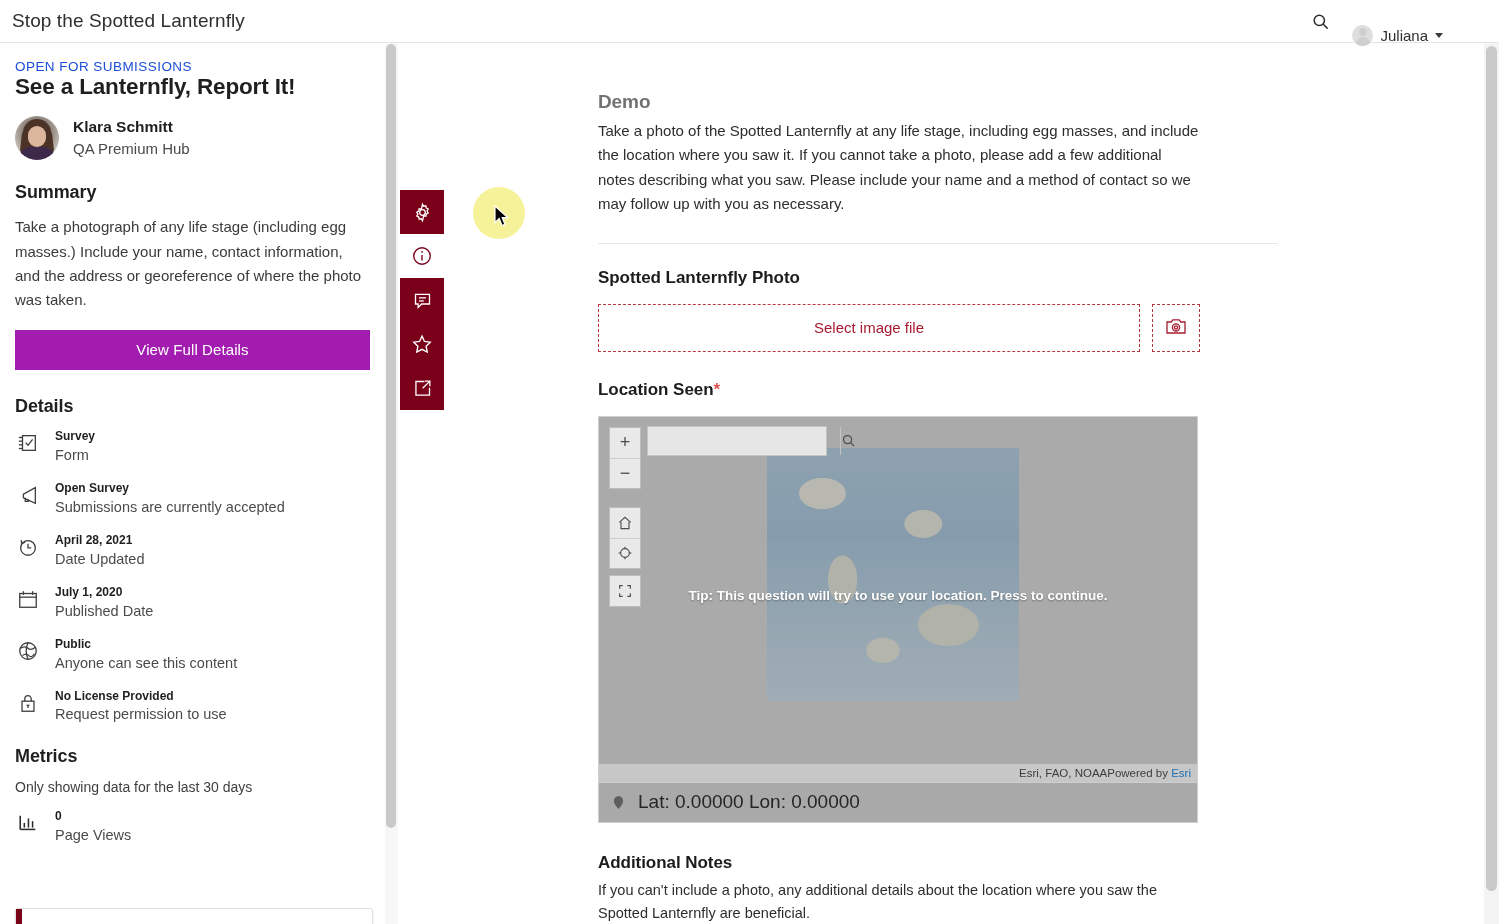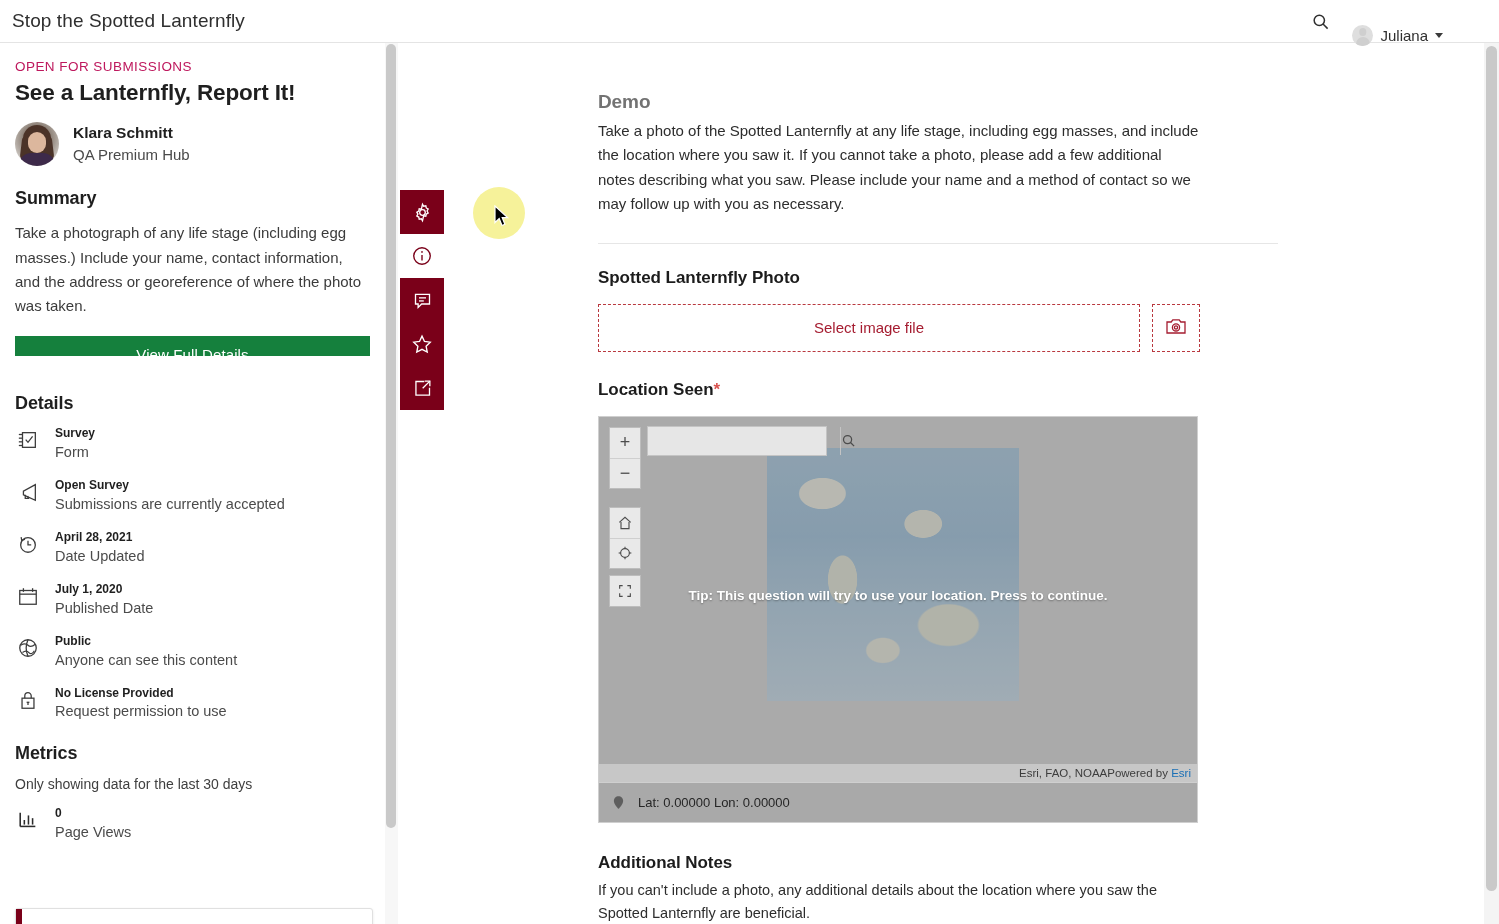--- a/index.html
+++ b/index.html
@@ -41,43 +41,43 @@
   }
   .user-name { font-size:15px; color:#2f2f2f; }
   .caret { width:0;height:0;border-left:4.5px solid transparent;border-right:4.5px solid transparent;border-top:5px solid #3a3a3a; }
 
   
   .sidebar {
     position:absolute; left:0; top:43px; width:383px; height:881px;
     background:#fff; overflow:hidden; padding: 16px 16px 0 15px;
   }
   .kicker {
-    font-size:13.5px; letter-spacing:.45px; color:#be185d; text-transform:uppercase;
-    font-weight:400; margin-bottom: 6px;
+    font-size:13.5px; letter-spacing:.45px; color:#1d4ed8; text-transform:uppercase;
+    font-weight:400; 
   }
   .item-title { font-size:22.5px; font-weight:700; color:#1f1f1f; letter-spacing:-0.15px; margin-bottom: 16px;}
   .owner { display:flex; align-items:center; gap:14px; margin-bottom: 22px;}
   .owner-photo {
     width:44px;height:44px;border-radius:50%;flex:none; overflow:hidden; position:relative;
     background: radial-gradient(circle at 50% 38%, #b9aea5 0%, #8e8278 40%, #cfcac5 75%, #e3e1df 100%);
   }
   .owner-photo .hair{position:absolute;left:8px;top:3px;width:28px;height:32px;border-radius:14px 14px 10px 10px;background:#4b3328;}
   .owner-photo .face{position:absolute;left:13px;top:10px;width:18px;height:21px;border-radius:9px 9px 9px 9px;background:#dcb79d;}
   .owner-photo .body{position:absolute;left:4px;top:31px;width:36px;height:16px;border-radius:12px 12px 0 0;background:#3d2a4a;}
   .owner-photo .hairL{position:absolute;left:6px;top:14px;width:9px;height:24px;border-radius:6px;background:#4b3328;transform:rotate(7deg);}
   .owner-photo .hairR{position:absolute;left:29px;top:14px;width:9px;height:24px;border-radius:6px;background:#4b3328;transform:rotate(-7deg);}
   .owner-name { font-size:15.5px; font-weight:700; color:#1f1f1f; line-height:1.45;}
   .owner-org { font-size:15px; color:#4a4a4a; line-height:1.45;}
 
   .sec-head { font-size:18px; font-weight:700; color:#1f1f1f; margin-bottom: 12px; letter-spacing:-.1px;}
   .summary-text { font-size:15px; line-height:1.62; color:#3b3b3b; margin-bottom:18px; }
   .btn-primary {
-    display:block; width:355px; height:20px; line-height:38px; text-align:center;
-    background:#15803d; color:#fff; font-size:15px; border:none; cursor:pointer;
-    letter-spacing:.1px; margin-bottom: 37px;
+    display:block; width:355px; height:40px; line-height:38px; text-align:center;
+    background:#a21caf; color:#fff; font-size:15px; border:none; cursor:pointer;
+    letter-spacing:.1px; margin-bottom: 26px;
   }
   .details-list { margin-bottom: 22px; }
   .detail-row { display:flex; gap:14px; align-items:flex-start; margin-bottom: 16px; }
   .detail-ico { width:26px; height:28px; flex:none; display:flex; align-items:center; justify-content:center; color:#3c3c3c;}
   .detail-main { font-size:12px; font-weight:700; color:#1f1f1f; line-height:1.32;}
   .detail-sub { font-size:14.5px; color:#4b4b4b; line-height:1.38;}
   .metrics-note { font-size:14px; color:#3f3f3f; margin-bottom: 14px;}
   .metric-row { display:flex; gap:14px; align-items:flex-start;}
   .card-peek {
     position:absolute; left:15px; top:865px; width:358px; height:40px;
@@ -173,21 +173,21 @@
     position:absolute; left:0; right:0; bottom:0; height:18px; background:rgba(210,210,210,.72);
     display:flex; align-items:center; justify-content:flex-end; padding:0 6px;
     font-size:11.5px; color:#3d3d3d;
   }
   .attrib a { color:#1a6fb5; text-decoration:none; }
   .latlon {
     position:relative; width:600px; height:40px; background:#a9a9a9;
     border:1px solid #cfcfcf; border-top:none; display:flex; align-items:center; gap:12px; padding-left:12px;
   }
   .latlon .pin { color:#5e5e5e; display:flex; }
-  .latlon .txt { font-size:13px; color:#262626; }
+  .latlon .txt { font-size:19px; color:#262626; }
 
   .notes-head { font-size:17px; font-weight:700; color:#1c1c1c; margin-bottom: 6px; letter-spacing:-.05px;}
   .notes-text { font-size:14.5px; line-height:1.58; color:#2d2d2d; width:560px; }
 
   
   .page-sb-track { position:absolute; right:0; top:43px; width:15px; height:881px; background:#f4f4f4; }
   .page-sb-thumb { position:absolute; right:2px; top:46px; width:11px; height:845px; background:#c9c9c9; border-radius:6px; }
 
   
   .cursor-halo {

